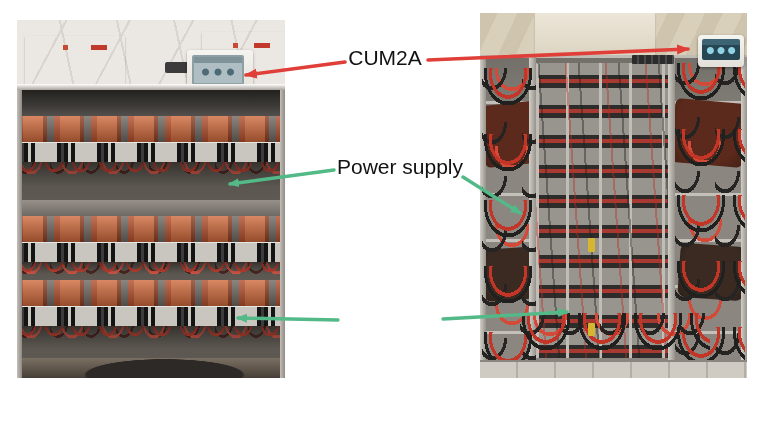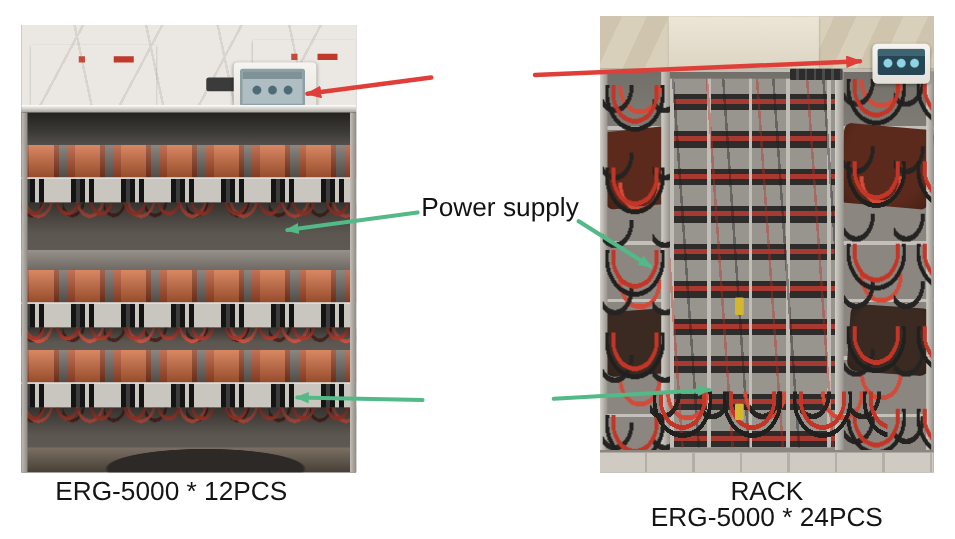--- a/index.html
+++ b/index.html
@@ -159,23 +159,19 @@
       </marker>
     </defs>
     <line x1="345" y1="62" x2="246" y2="75" stroke-width="3.6" stroke-linecap="round" marker-end="url(#ah-red)" stroke="#df3f38"></line>
     <line x1="428" y1="60" x2="688" y2="49" stroke-width="3.6" stroke-linecap="round" marker-end="url(#ah-red)" stroke="#df3f38"></line>
     <line x1="334" y1="170" x2="230" y2="184" stroke-width="3.4" stroke-linecap="round" marker-end="url(#ah-green)" stroke="#52b987"></line>
     <line x1="463" y1="177" x2="520" y2="213" stroke-width="3.4" stroke-linecap="round" marker-end="url(#ah-green)" stroke="#52b987"></line>
     <line x1="338" y1="320" x2="238" y2="318" stroke-width="3.4" stroke-linecap="round" marker-end="url(#ah-green)" stroke="#52b987"></line>
     <line x1="443" y1="319" x2="567" y2="312" stroke-width="3.4" stroke-linecap="round" marker-end="url(#ah-green)" stroke="#52b987"></line>
   </svg>
 
+  <div class="callout" style="left:342px;top:47px;width:86px;">CUM2A</div>
   <div class="callout" style="left:334px;top:156px;width:132px;text-align:center;">Power supply</div>
 
   <div class="caption" style="left:8px;top:383px;width:258px;">
-    <span>ERG-5000 * 12PCS</span>
-  </div>
-  <div class="caption" style="left:480px;top:383px;width:267px;">
-    <span>RACK</span>
-    <span>ERG-5000 * 24PCS</span>
   </div>
 
 </div>
 
 </body></html>

